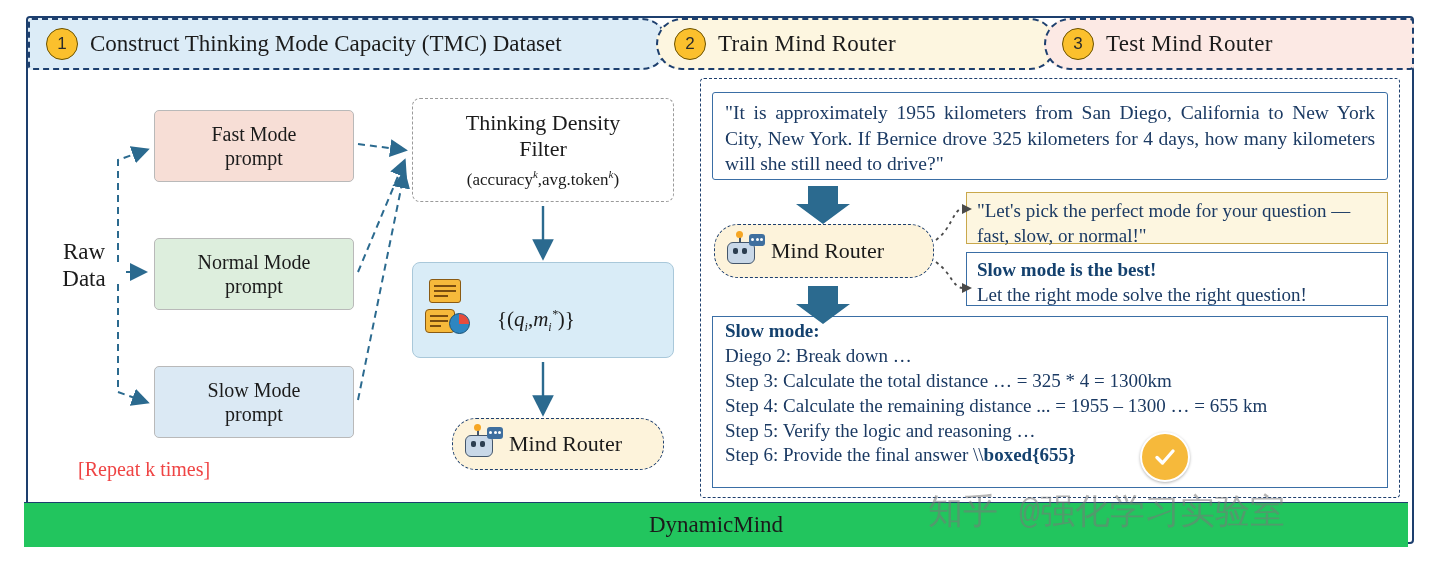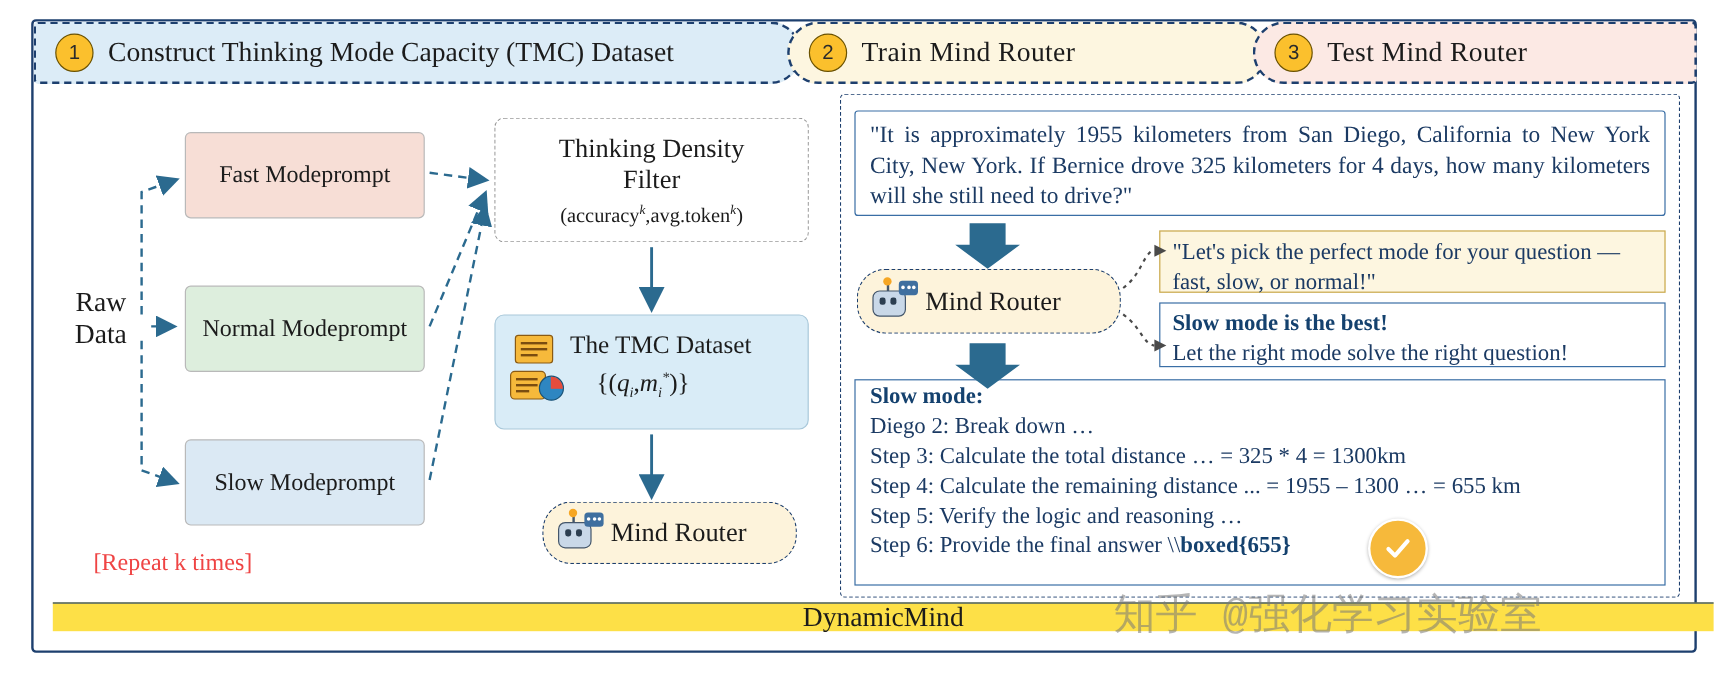--- a/index.html
+++ b/index.html
@@ -84,21 +84,21 @@
   .stage-2 .stage-label, .stage-3 .stage-label { letter-spacing: .3px; }
 
   
   .mode-box {
     position: absolute;
     width: 200px;
     height: 72px;
     border: 1.5px solid #b9b9b9;
     border-radius: 5px;
     display: flex;
-    flex-direction: row;
+    flex-direction: column;
     align-items: center;
     justify-content: center;
     font-size: 20px;
     color: #1b1b1b;
     line-height: 1.22;
     box-sizing: border-box;
   }
   .fast-mode  { left: 154px; top: 110px; background: #f7ded6; }
   .normal-mode{ left: 154px; top: 238px; background: #ddeedd; }
   .slow-mode  { left: 154px; top: 366px; background: #dbe9f4; }
@@ -405,25 +405,25 @@
     box-shadow: 0 1px 3px rgba(0,0,0,.3);
     display: flex;
     align-items: center;
     justify-content: center;
   }
   .check-badge svg { display: block; }
 
   
   .footer-bar {
     position: absolute;
-    left: 44px;
+    left: 24px;
     top: 502px;
     width: 1384px;
-    height: 24px;
-    background: #fde047;
+    height: 45px;
+    background: #22c55e;
     border-top: 1.5px solid #1d3f6e;
     display: flex;
     align-items: center;
     justify-content: center;
     font-size: 23px;
     color: #1b1b1b;
     box-sizing: border-box;
   }
 
   .watermark {
@@ -498,21 +498,20 @@
           <i></i>
           <i></i>
         </div>
       <div class="chat-card">
           <i></i>
           <i></i>
           <i></i>
         </div>
       <div class="pie-badge"></div>
     </div>
-    <div class="tmc-title">The TMC Dataset</div>
     <div class="tmc-formula">{(<i>q<sub>i</sub></i>,<i>m<sub>i</sub><sup>*</sup></i>)}</div>
   </div>
 
   <div class="router-pill router-left">
     <div class="robot">
       <div class="ant"></div>
       <div class="head"></div>
       <div class="eye l"></div>
       <div class="eye r"></div>
       <div class="bubble">

